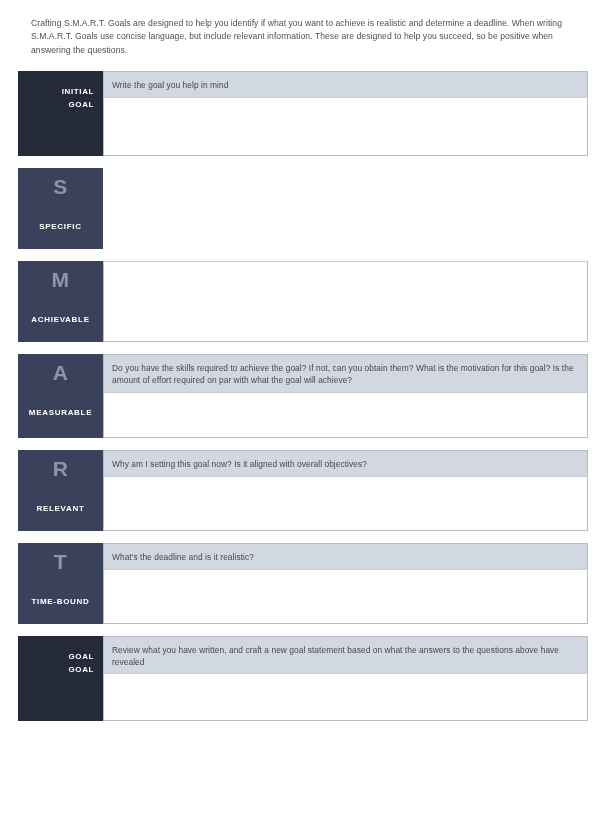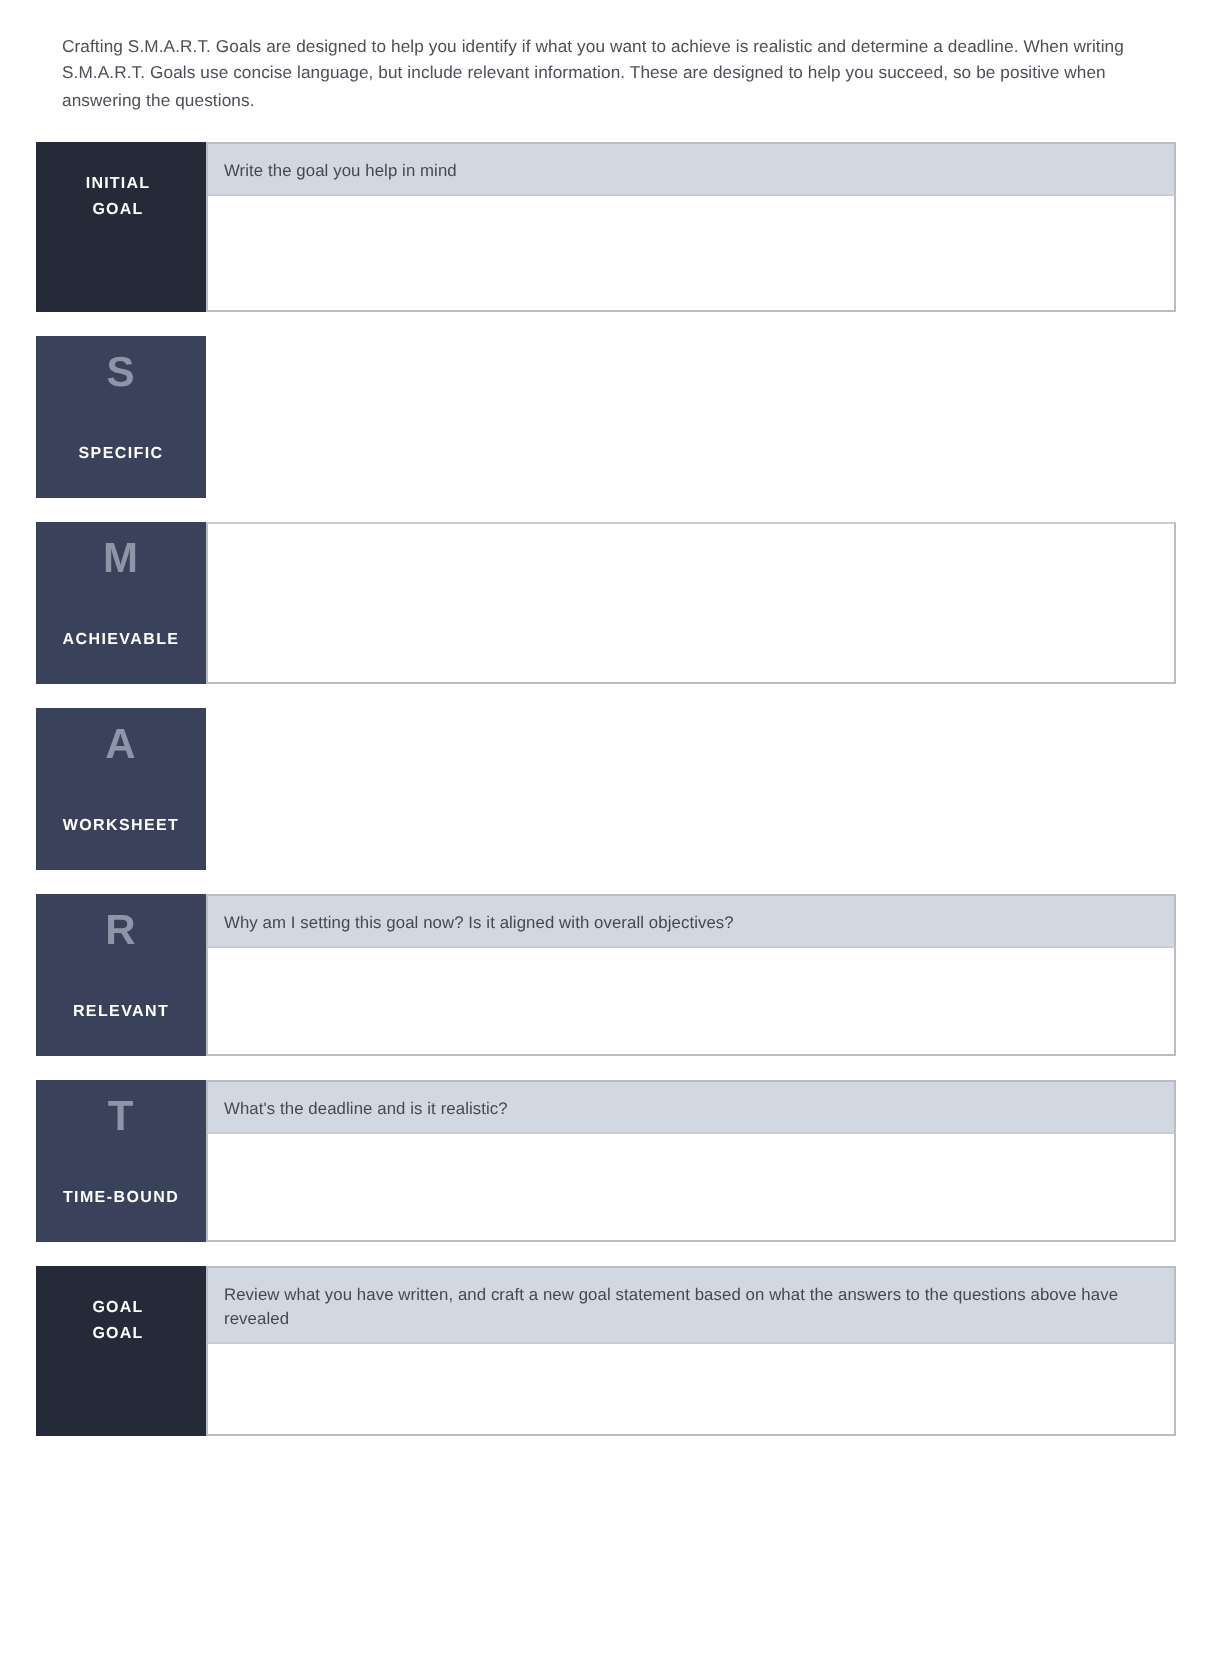--- a/index.html
+++ b/index.html
@@ -53,21 +53,21 @@
     box-sizing: border-box;
     display: flex;
     flex-direction: column;
     background: #39425a;
     color: #ffffff;
     padding: 9px 9px 9px 6px;
   }
   .label-cell.dark {
     background: #242a38;
     justify-content: flex-start;
-    align-items: center;
+    align-items: flex-end;
     text-align: right;
     padding-top: 14px;
   }
   .label-cell.letter-style {
     align-items: center;
     justify-content: flex-start;
     text-align: center;
     padding: 7px 4px 9px 4px;
   }
   .big-letter {
@@ -158,21 +158,25 @@
         <span class="word-label">ACHIEVABLE</span>
       </div>
       <div class="content-cell">
         <div class="answer-area"></div>
       </div>
     </div>
 
     <div class="section std">
       <div class="label-cell letter-style">
         <span class="big-letter">A</span>
-        <span class="word-label">WORKSHEET</span>
+        <span class="word-label">MEASURABLE</span>
+      </div>
+      <div class="content-cell">
+        <div class="question-band two-line">Do you have the skills required to achieve the goal? If not, can you obtain them? What is the motivation for this goal? Is the amount of effort required on par with what the goal will achieve?</div>
+        <div class="answer-area"></div>
       </div>
     </div>
 
     <div class="section std">
       <div class="label-cell letter-style">
         <span class="big-letter">R</span>
         <span class="word-label">RELEVANT</span>
       </div>
       <div class="content-cell">
         <div class="question-band">Why am I setting this goal now? Is it aligned with overall objectives?</div>

